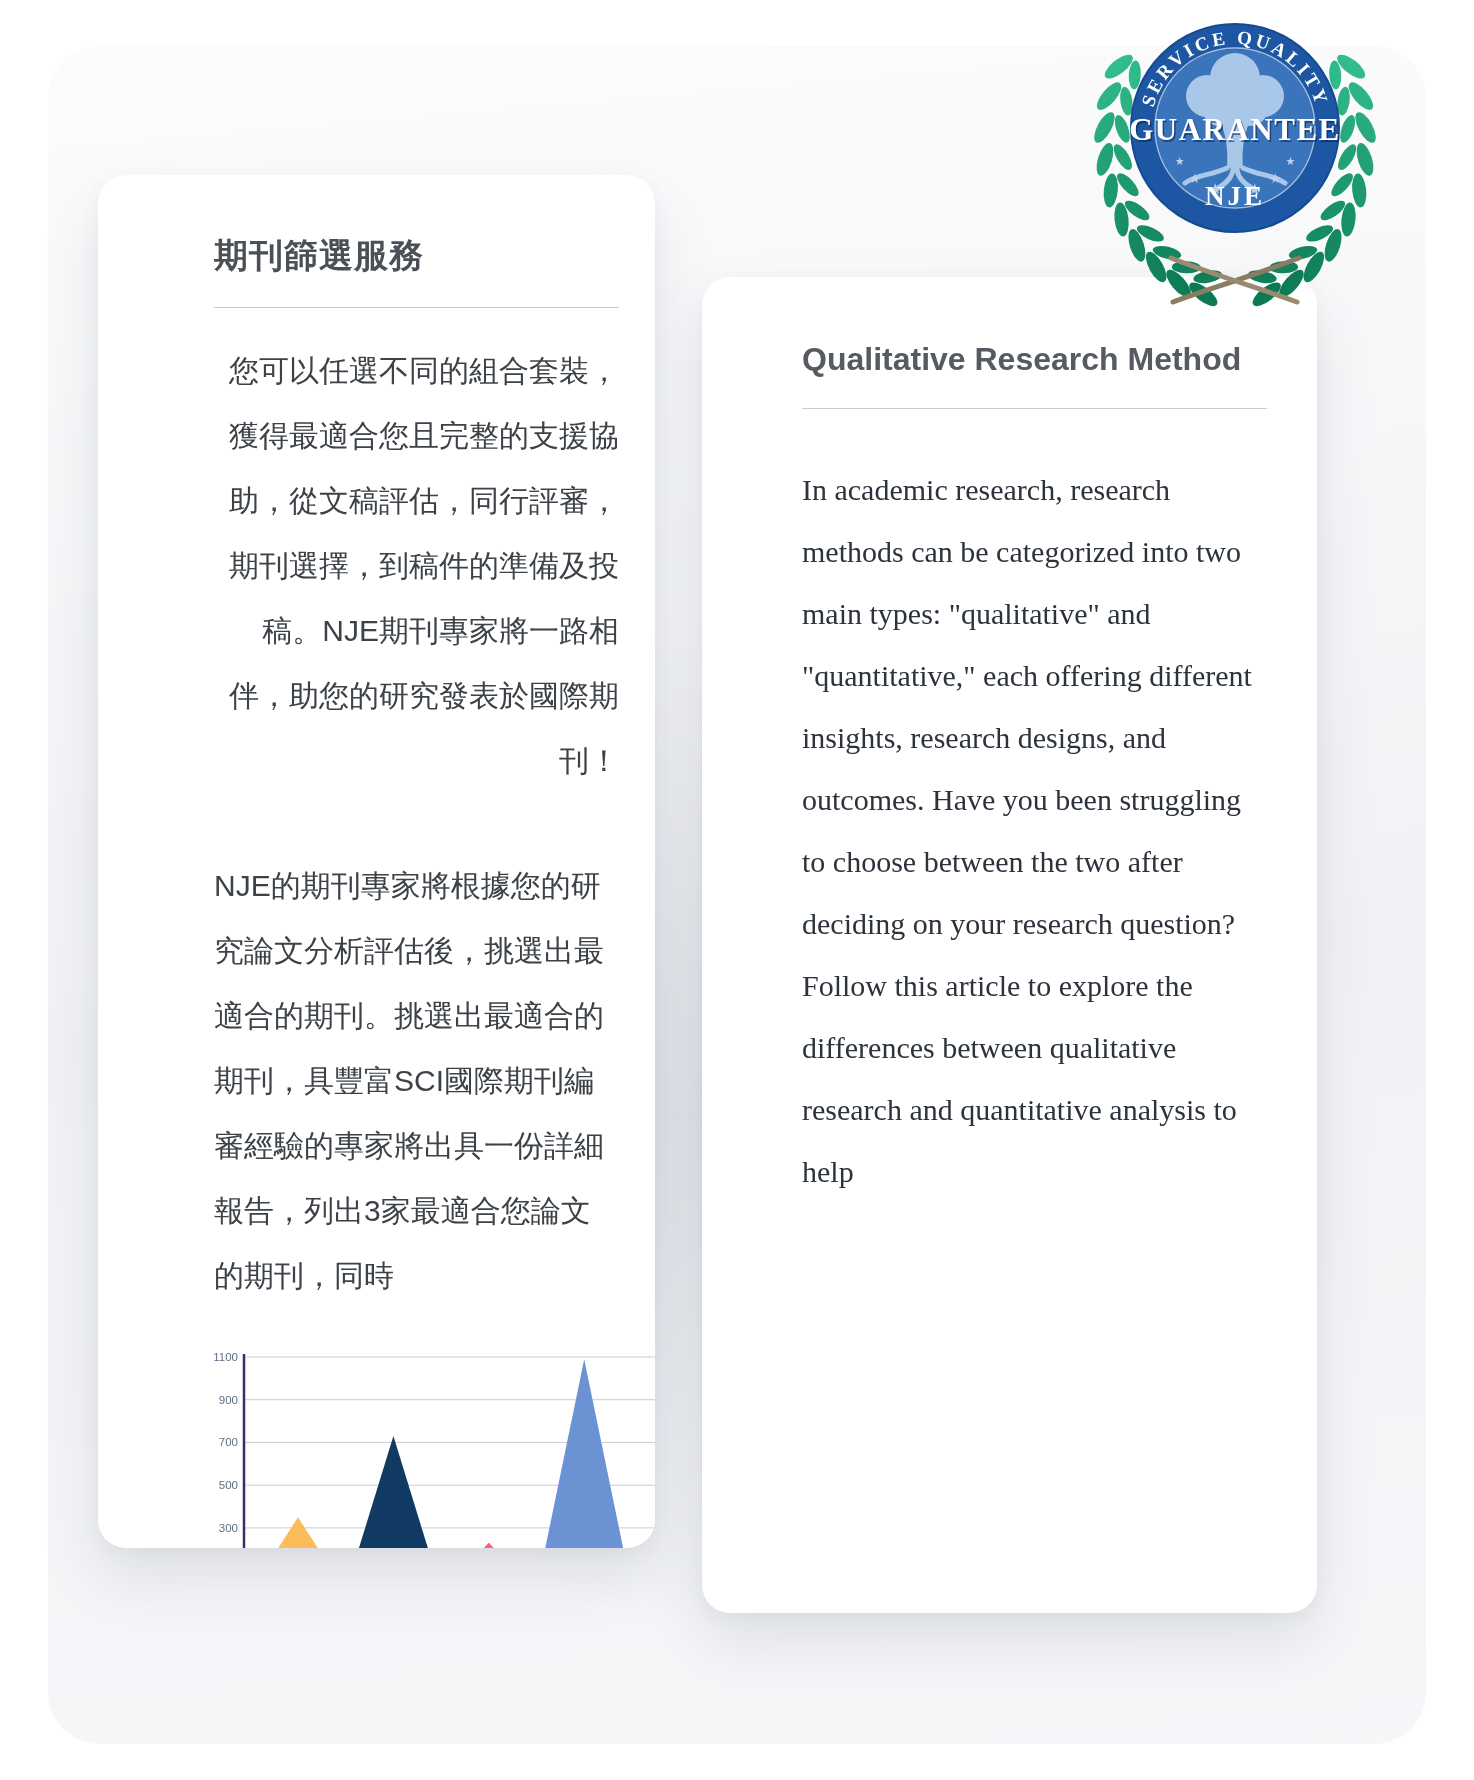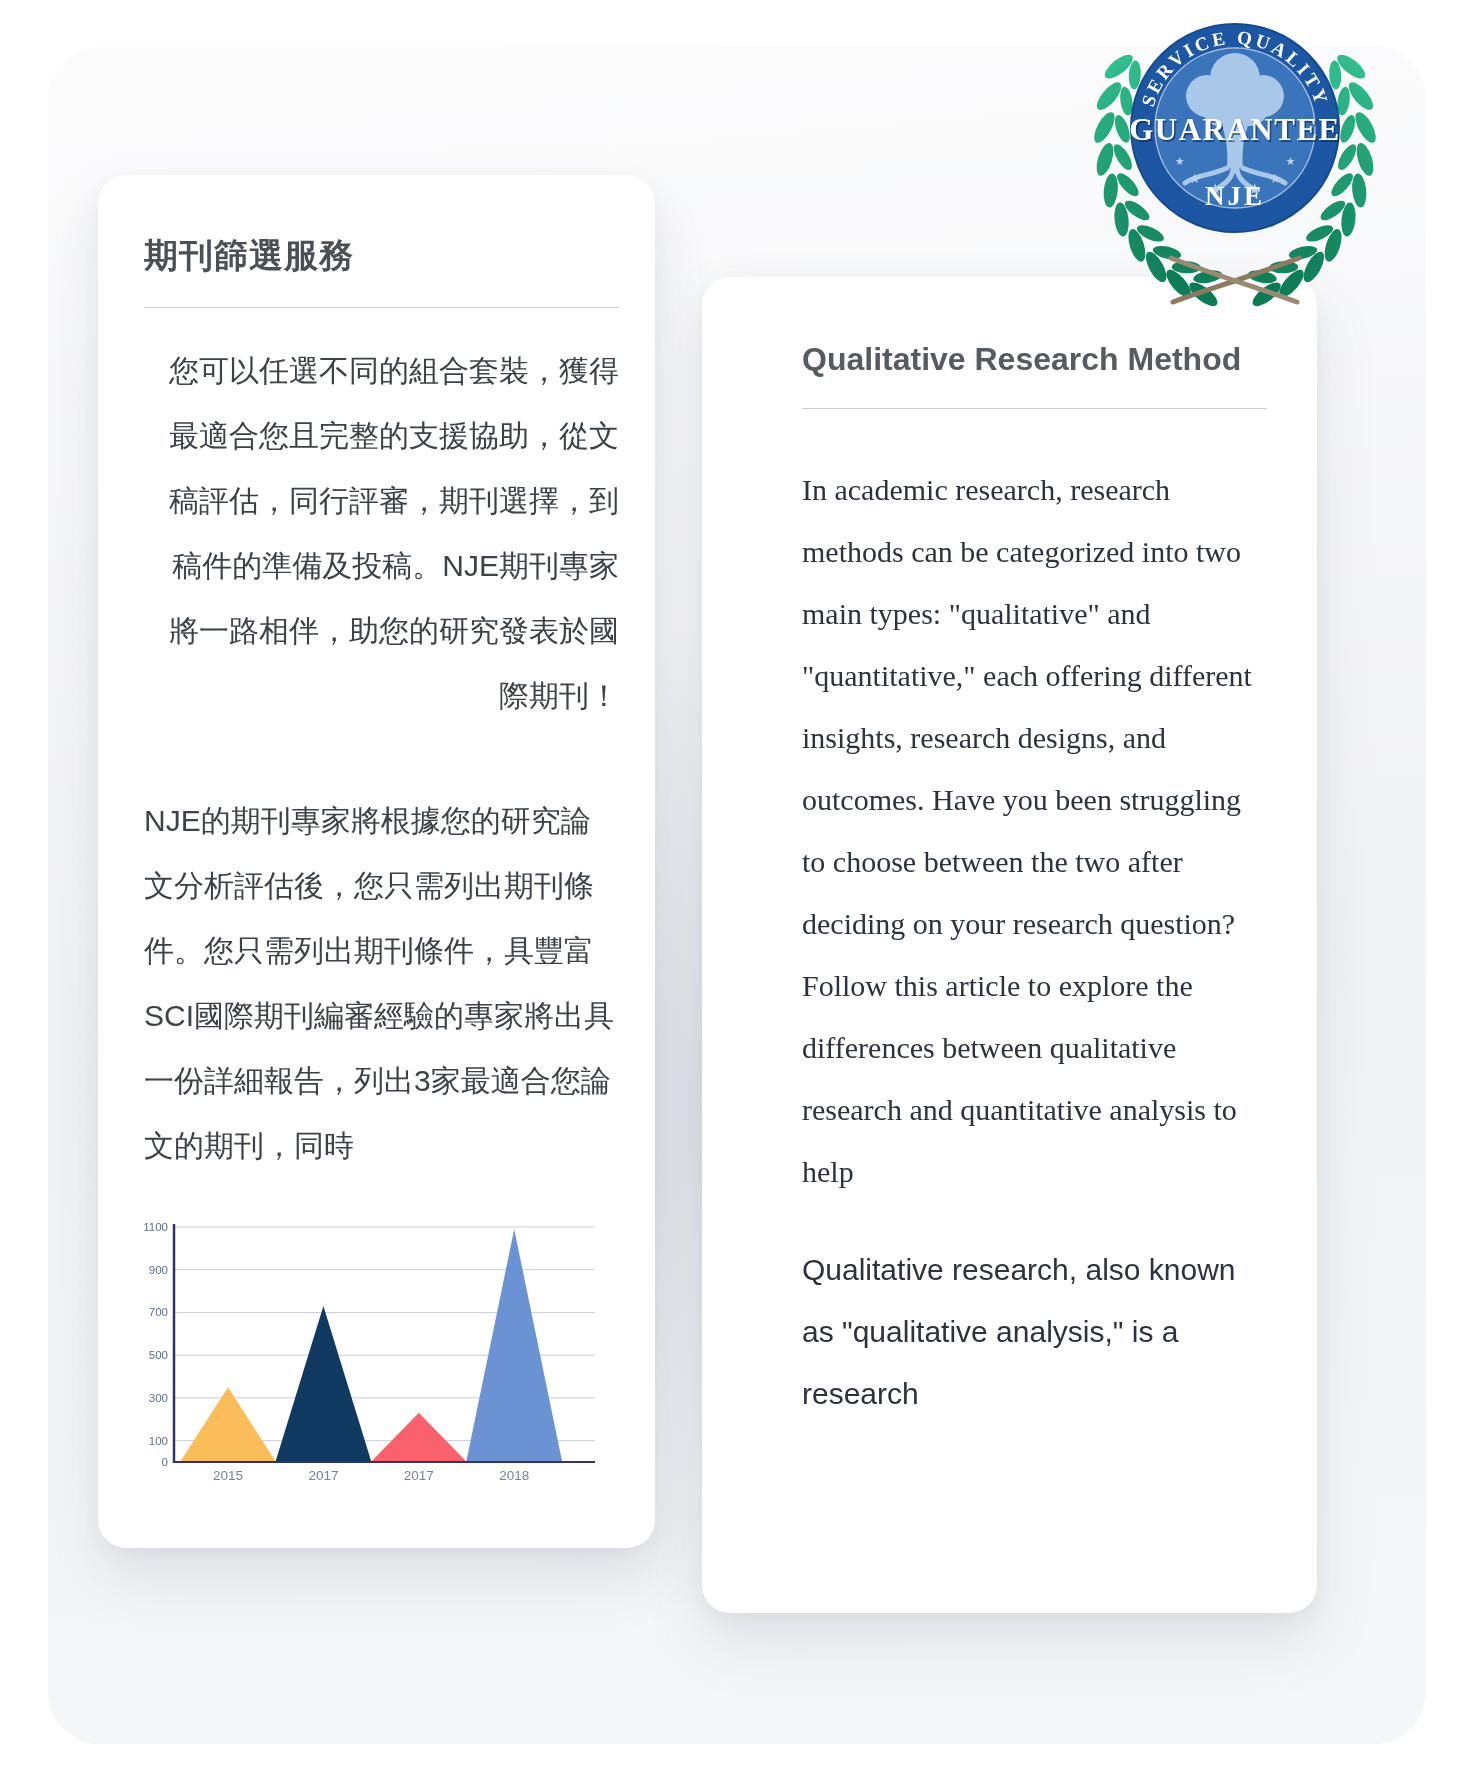--- a/index.html
+++ b/index.html
@@ -16,21 +16,21 @@
   .soft-blob{
     position:absolute;left:230px;top:620px;width:1000px;height:1000px;
     background:radial-gradient(closest-side,rgba(203,207,217,0.45),rgba(203,207,217,0));
     transform:rotate(-14deg);
   }
   .card{
     position:absolute;background:#ffffff;border-radius:28px;
     box-shadow:0 30px 60px rgba(90,100,120,0.14),0 6px 18px rgba(90,100,120,0.06);
     box-sizing:border-box;overflow:hidden;
   }
-  .card-left{left:98px;top:175px;width:557px;height:1373px;padding:58px 36px 0 46px;}
+  .card-left{left:98px;top:175px;width:557px;height:1373px;padding:58px 36px 0 116px;}
   .card-right{left:702px;top:277px;width:615px;height:1336px;padding:64px 50px 0 100px;}
   .card-title-zh{font-size:34px;font-weight:bold;color:#4a5056;letter-spacing:1px;margin:0 0 28px 0;}
   .card-title-en{font-size:32px;font-weight:bold;color:#565b61;margin:0 0 30px 0;}
   .divider{border:none;border-top:1px solid #cccccc;margin:0;}
   .zh-body{font-size:30px;line-height:65px;color:#3c4247;margin:0;}
   .zh-p1{margin-top:30px;text-indent:15px;text-align:right;}
   .zh-p2{margin-top:60px;}
   .en-body{font-size:30px;line-height:62px;color:#2d333c;margin:0;}
   .en-p1{margin-top:50px;font-family:Liberation Serif, serif;}
   .en-p2{margin-top:36px;}
@@ -43,21 +43,21 @@
 </head>
 <body>
 
 <div class="backdrop"></div>
 <div class="soft-blob"></div>
 
 <div class="card card-left">
   <h2 class="card-title-zh">期刊篩選服務</h2>
   <hr class="divider">
   <p class="zh-body zh-p1">您可以任選不同的組合套裝，獲得最適合您且完整的支援協助，從文稿評估，同行評審，期刊選擇，到稿件的準備及投稿。NJE期刊專家將一路相伴，助您的研究發表於國際期刊！</p>
-  <p class="zh-body zh-p2">NJE的期刊專家將根據您的研究論文分析評估後，您只需列出期刊條件。您只需列出期刊條件，具豐富SCI國際期刊編審經驗的專家將出具一份詳細報告，列出3家最適合您論文的期刊，同時</p>
+  <p class="zh-body zh-p2">NJE的期刊專家將根據您的研究論文分析評估後，挑選出最適合的期刊。挑選出最適合的期刊，具豐富SCI國際期刊編審經驗的專家將出具一份詳細報告，列出3家最適合您論文的期刊，同時</p>
   <div class="chart-wrap">
     <svg id="chart" viewBox="0 0 452 262">
         <line x1="30" y1="218.63636363636363" x2="451" y2="218.63636363636363" stroke="#c9cdd5" stroke-width="1"></line>
         <line x1="30" y1="175.9090909090909" x2="451" y2="175.9090909090909" stroke="#c9cdd5" stroke-width="1"></line>
         <line x1="30" y1="133.1818181818182" x2="451" y2="133.1818181818182" stroke="#c9cdd5" stroke-width="1"></line>
         <line x1="30" y1="90.45454545454547" x2="451" y2="90.45454545454547" stroke="#c9cdd5" stroke-width="1"></line>
         <line x1="30" y1="47.72727272727275" x2="451" y2="47.72727272727275" stroke="#c9cdd5" stroke-width="1"></line>
         <line x1="30" y1="5" x2="451" y2="5" stroke="#c9cdd5" stroke-width="1"></line>
         <polygon points="36,240 84,165.22727272727275 132,240" fill="#fbbd59"></polygon>
         <polygon points="131.4,240 179.4,84.04545454545456 227.4,240" fill="#113a63"></polygon>
@@ -77,21 +77,20 @@
         <text x="274.8" y="258" text-anchor="middle" font-size="13.5" fill="#76829a">2017</text>
         <text x="370.20000000000005" y="258" text-anchor="middle" font-size="13.5" fill="#76829a">2018</text>
       </svg>
   </div>
 </div>
 
 <div class="card card-right">
   <h2 class="card-title-en">Qualitative Research Method</h2>
   <hr class="divider">
   <p class="en-body en-p1">In academic research, research methods can be categorized into two main types: "qualitative" and "quantitative," each offering different insights, research designs, and outcomes. Have you been struggling to choose between the two after deciding on your research question? Follow this article to explore the differences between qualitative research and quantitative analysis to help</p>
-  <p class="en-body en-p2">Qualitative research, also known as "qualitative analysis," is a research</p>
 </div>
 
 <div class="badge-wrap">
   <svg viewBox="0 0 360 330" width="360" height="330">
     <defs>
       <linearGradient id="leafGrad" gradientUnits="userSpaceOnUse" x1="0" y1="40" x2="0" y2="310">
         <stop offset="0" stop-color="#36c492"></stop>
         <stop offset="1" stop-color="#0a7550"></stop>
       </linearGradient>
       <path id="arcTop" d="M 96,128 A 84,84 0 0 1 264,128" fill="none"></path>

